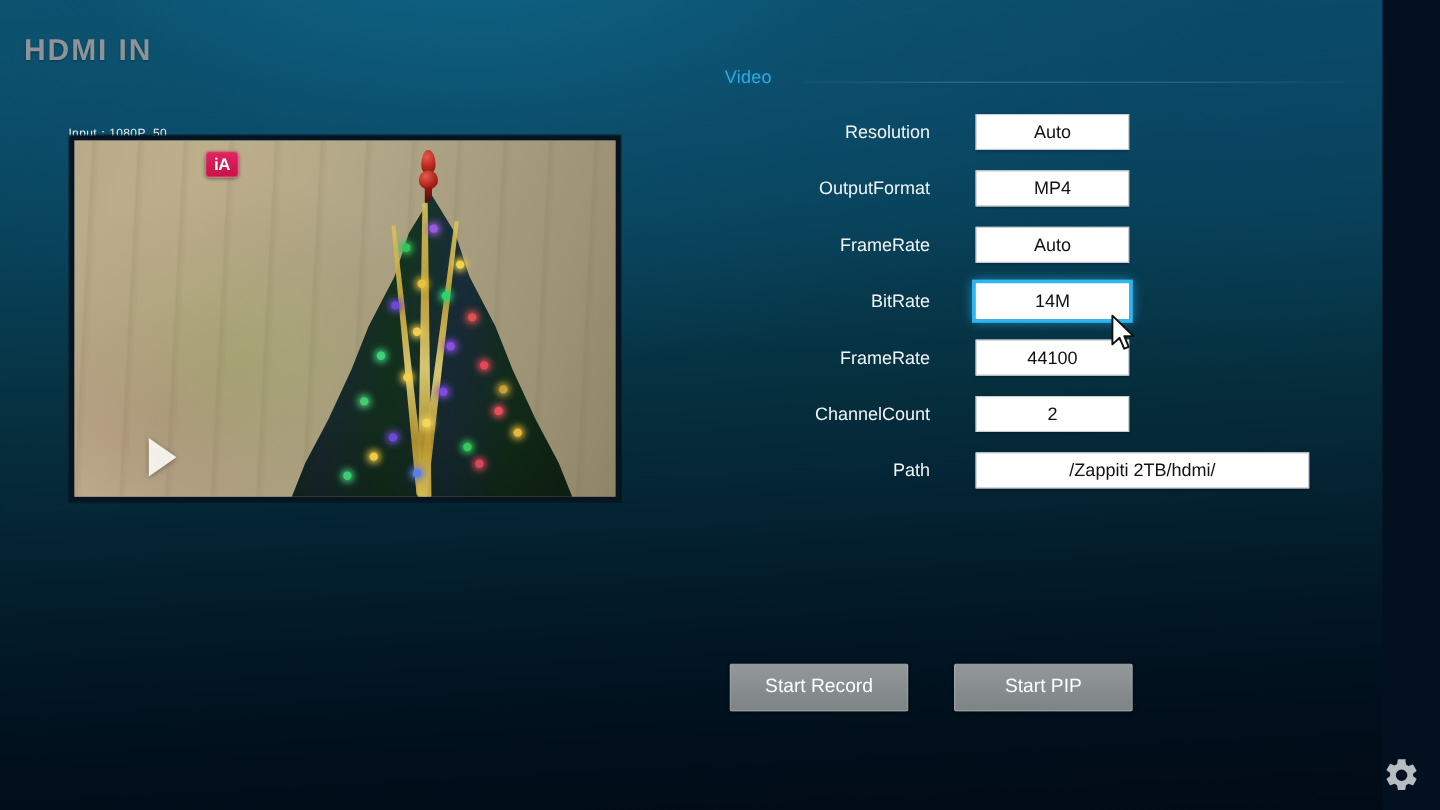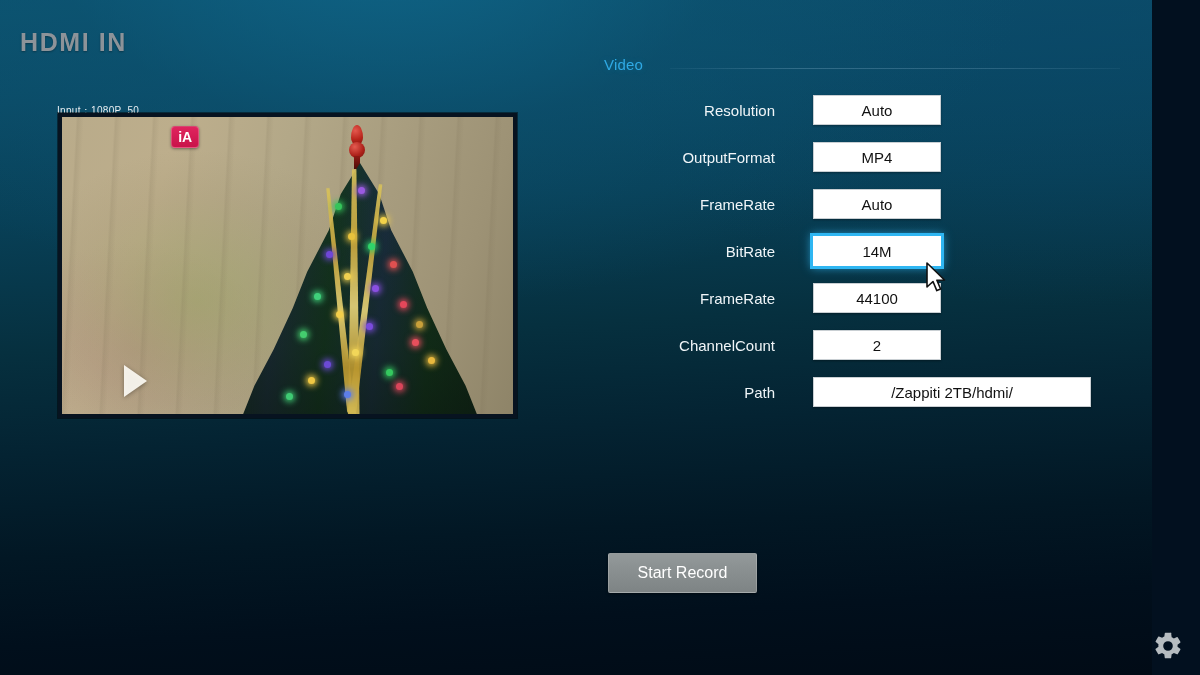--- a/index.html
+++ b/index.html
@@ -384,20 +384,21 @@
         <div class="field-value-box">2</div>
       </div>
       <div class="field-row">
         <div class="field-label">Path</div>
         <div class="field-value-box wide">/Zappiti 2TB/hdmi/</div>
       </div>
     </div>
 
   <div id="action-buttons">
     <div class="action-button" id="start-record-button">Start Record</div>
+    <div class="action-button" id="start-pip-button">Start PIP</div>
   </div>
 
   <div id="settings-gear-button">
     <svg width="32" height="32" viewBox="0 0 24 24" aria-hidden="true">
       <path fill="#b6bcc0" d="M19.14 12.94c.04-.31.06-.63.06-.94s-.02-.63-.07-.94l2.03-1.58a.49.49 0 0 0 .12-.61l-1.92-3.32a.49.49 0 0 0-.59-.22l-2.39.96a7.03 7.03 0 0 0-1.62-.94l-.36-2.54A.48.48 0 0 0 13.9 2h-3.84a.48.48 0 0 0-.47.41L9.23 4.95c-.59.24-1.13.56-1.62.94l-2.39-.96a.48.48 0 0 0-.59.22L2.71 8.47a.48.48 0 0 0 .12.61l2.03 1.58c-.05.31-.09.64-.09.94s.02.63.07.94l-2.03 1.58a.49.49 0 0 0-.12.61l1.92 3.32c.12.22.37.3.59.22l2.39-.96c.5.38 1.03.7 1.62.94l.36 2.54c.05.24.25.41.49.41h3.84c.24 0 .44-.17.48-.41l.36-2.54c.59-.24 1.13-.56 1.62-.94l2.39.96c.22.08.47 0 .59-.22l1.92-3.32a.49.49 0 0 0-.12-.61l-2.03-1.58zM12 15.6A3.6 3.6 0 1 1 12 8.4a3.6 3.6 0 0 1 0 7.2z"></path>
     </svg>
   </div>
 
   <div id="mouse-cursor">
     <svg width="24" height="34" viewBox="0 0 24 34" aria-hidden="true">

